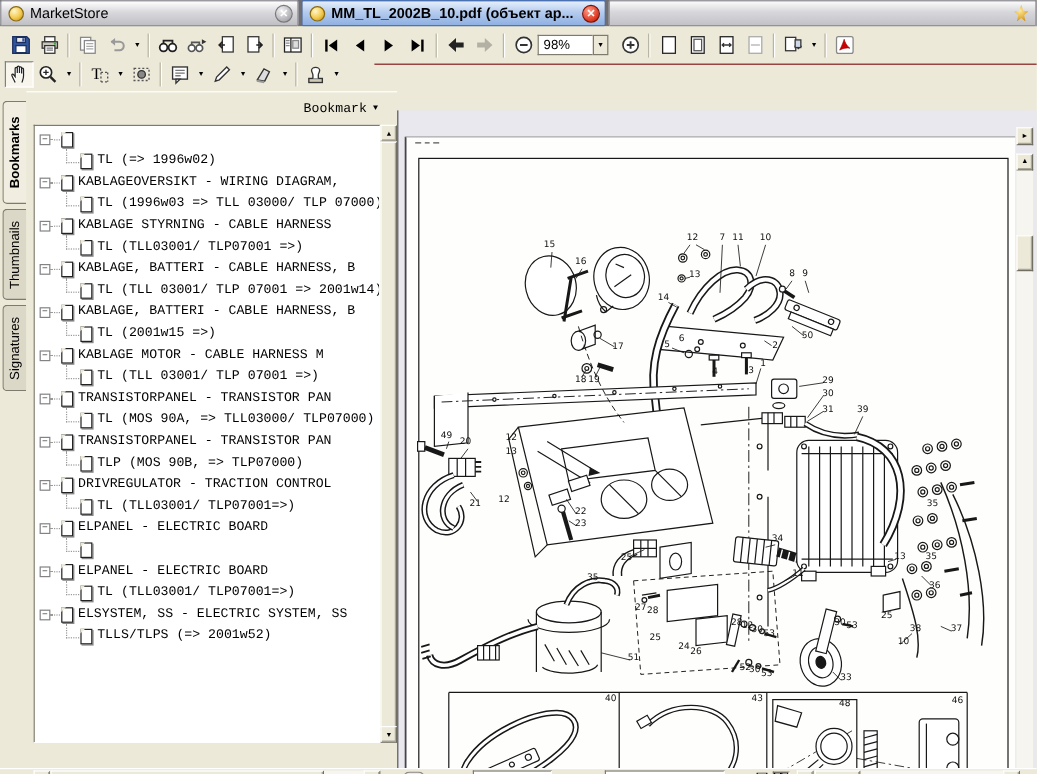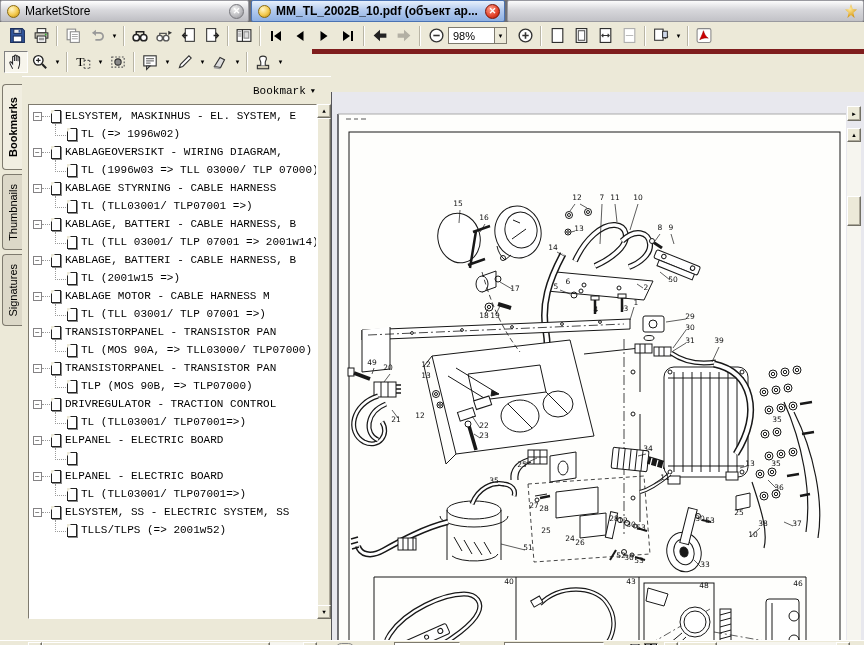--- a/index.html
+++ b/index.html
@@ -13,21 +13,21 @@
 .tbar.filler{flex:1;background:linear-gradient(#fcfcfc,#d7d7db 45%,#c2c2c7);border-color:#9a9aa0;justify-content:flex-end;}
 .tbar .ttl{font-size:12px;color:#000;white-space:nowrap;overflow:hidden;flex:1;}
 .tbar.active .ttl{font-weight:bold;}
 .ballicon{width:13px;height:13px;border-radius:50%;background:radial-gradient(circle at 35% 30%,#fff6c9,#f3c94d 55%,#b8860b);border:1px solid #8a6a10;margin:0 5px 0 6px;flex:none;}
 .closeball{width:15px;height:15px;border-radius:50%;color:#fff;font-size:9px;font-weight:bold;display:flex;align-items:center;justify-content:center;margin:0 4px;flex:none;line-height:1;}
 .closeball.gray{background:radial-gradient(circle at 35% 30%,#f2f2f2,#b9b9bd 60%,#8f8f94);border:1px solid #77777c;}
 .closeball.red{background:radial-gradient(circle at 35% 30%,#ff9d8a,#e2422a 60%,#a81405);border:1px solid #7c1000;}
 .goldglyph{width:12px;height:14px;margin-right:6px;background:radial-gradient(circle at 40% 35%,#ffe99a,#d99d1b 70%,#a5700a);clip-path:polygon(50% 0,65% 35%,100% 40%,70% 62%,80% 100%,50% 78%,20% 100%,30% 62%,0 40%,35% 35%);}
 
 .toolbar{position:absolute;left:0;width:864px;background:#ece9d8;display:flex;align-items:center;}
-#tb1{top:22px;height:32px;border-bottom:5px solid #7f1d1d;}
+#tb1{top:22px;height:32px;border-bottom:1px solid #7f1d1d;}
 #tb2{top:48px;height:28px;width:312px;}
 .tbtn{width:24px;height:22px;display:flex;align-items:center;justify-content:center;flex:none;position:relative;}
 .tbtn.pressed{border:1px solid;border-color:#808080 #fff #fff #808080;background:#f7f5ec;}
 .tbtn svg{display:block;}
 .drop{width:11px;height:22px;display:flex;align-items:center;justify-content:center;font-size:6px;color:#000;flex:none;}
 .sep{width:2px;height:20px;border-left:1px solid #b9b5a5;border-right:1px solid #fff;margin:0 3px;flex:none;}
 .zoombox{width:46px;height:17px;background:#fff;border:1px solid #7e7a6e;border-right:none;font-size:11px;color:#000;display:flex;align-items:center;padding-left:4px;flex:none;}
 .zoomdrop{width:13px;height:17px;background:#ece9d8;border:1px solid #7e7a6e;font-size:6px;display:flex;align-items:center;justify-content:center;flex:none;}
 
 .main{position:absolute;left:0;top:76px;width:864px;height:552px;}
@@ -323,21 +323,20 @@
   <div class="bpanel">
     <div class="phead">
       <span>Bookmark</span>
         <span class="pharrow">▼</span>
     </div>
     <div class="blist">
         <div class="brow">
           <span class="exp">−</span>
           <span class="dots"></span>
           <span class="pgico"></span>
-          <span class="btxt">ELSYSTEM, MASKINHUS - EL. SYSTEM, E</span>
         </div>
         <div class="brow">
           <span class="lconn"></span>
           <span class="pgico"></span>
           <span class="btxt">TL (=&gt; 1996w02)</span>
         </div>
         <div class="brow">
           <span class="exp">−</span>
           <span class="dots"></span>
           <span class="pgico"></span>

